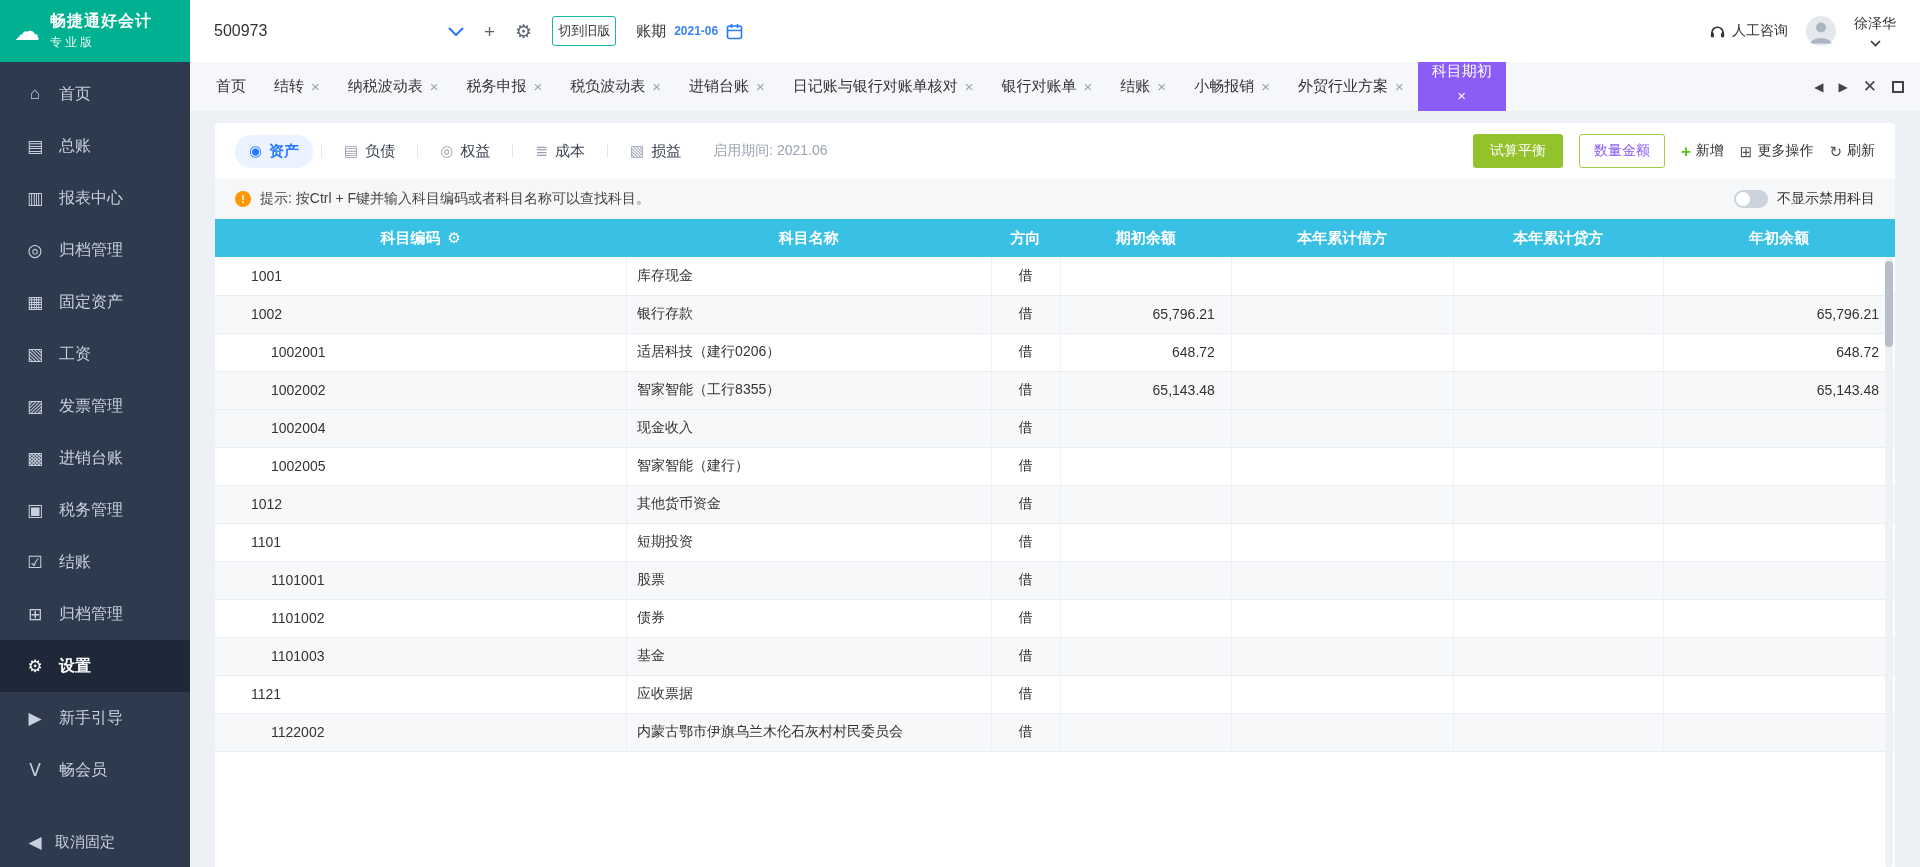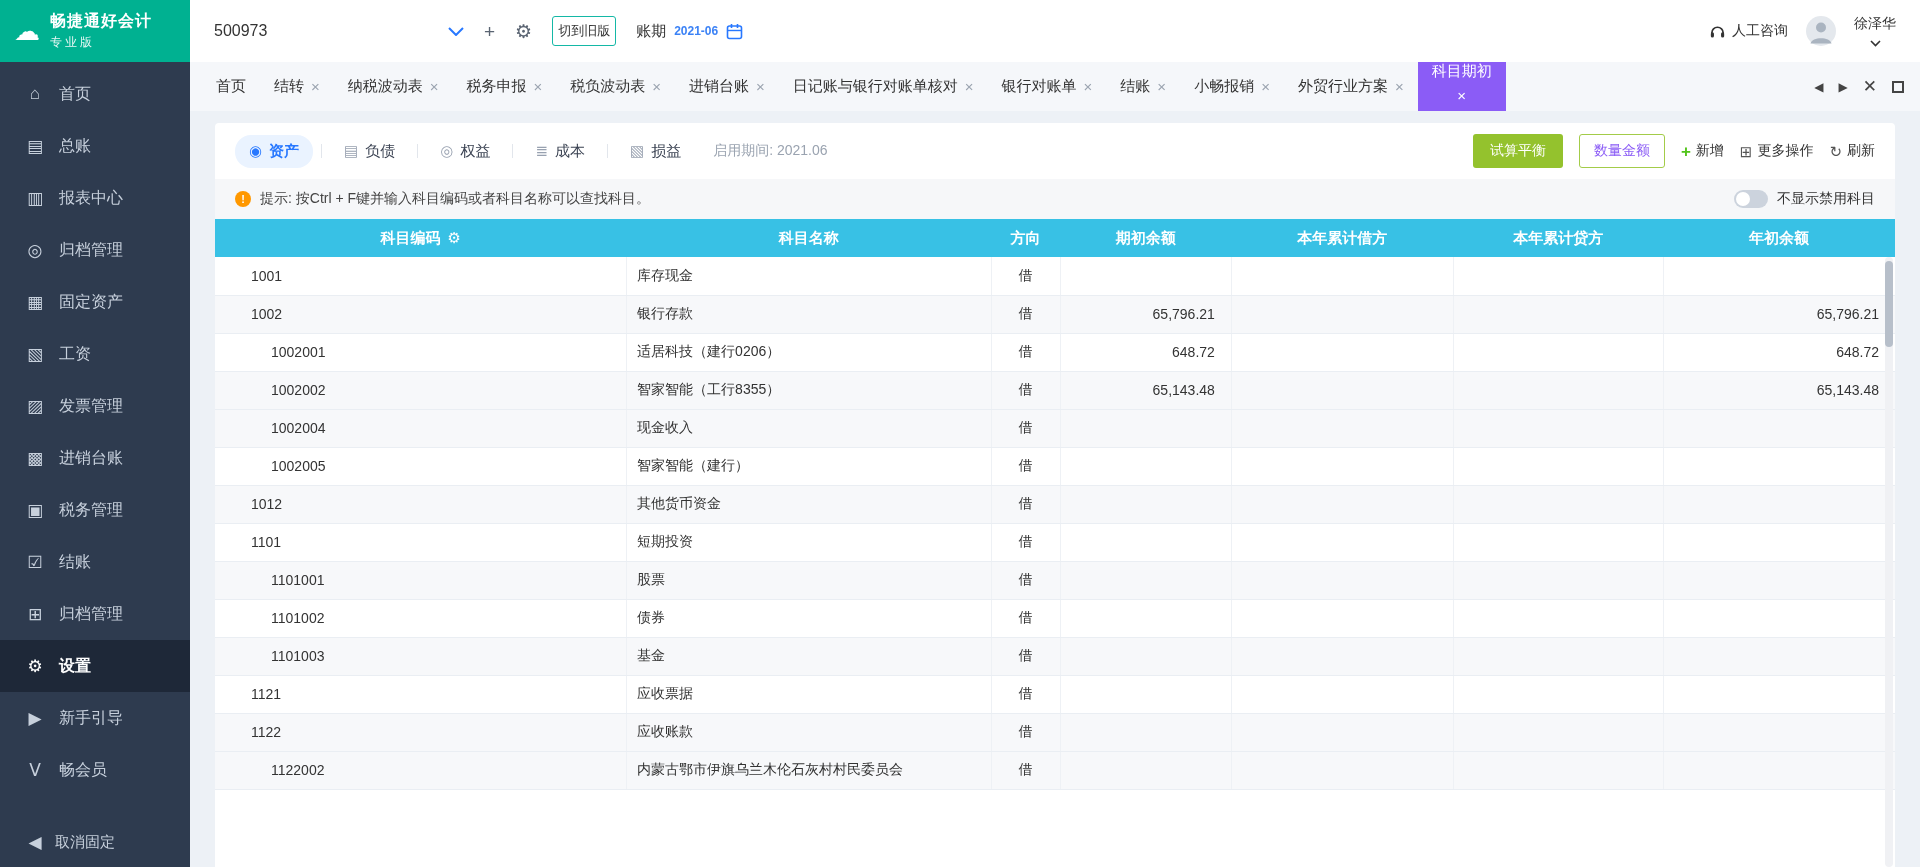--- a/index.html
+++ b/index.html
@@ -453,29 +453,20 @@
                 <tr class="">
                   <td class="c-code">1121</td>
                   <td class="c-name">应收票据</td>
                   <td class="c-dir">借</td>
                   <td class="c-num"></td>
                   <td class="c-num"></td>
                   <td class="c-num"></td>
                   <td class="c-num"></td>
                 </tr>
                 <tr class="striped">
-                  <td class="c-code">1122</td>
-                  <td class="c-name">应收账款</td>
-                  <td class="c-dir">借</td>
-                  <td class="c-num"></td>
-                  <td class="c-num"></td>
-                  <td class="c-num"></td>
-                  <td class="c-num"></td>
-                </tr>
-                <tr class="striped">
                   <td class="c-code child">1122002</td>
                   <td class="c-name">内蒙古鄂市伊旗乌兰木伦石灰村村民委员会</td>
                   <td class="c-dir">借</td>
                   <td class="c-num"></td>
                   <td class="c-num"></td>
                   <td class="c-num"></td>
                   <td class="c-num"></td>
                 </tr>
               </tbody>
           </table>

